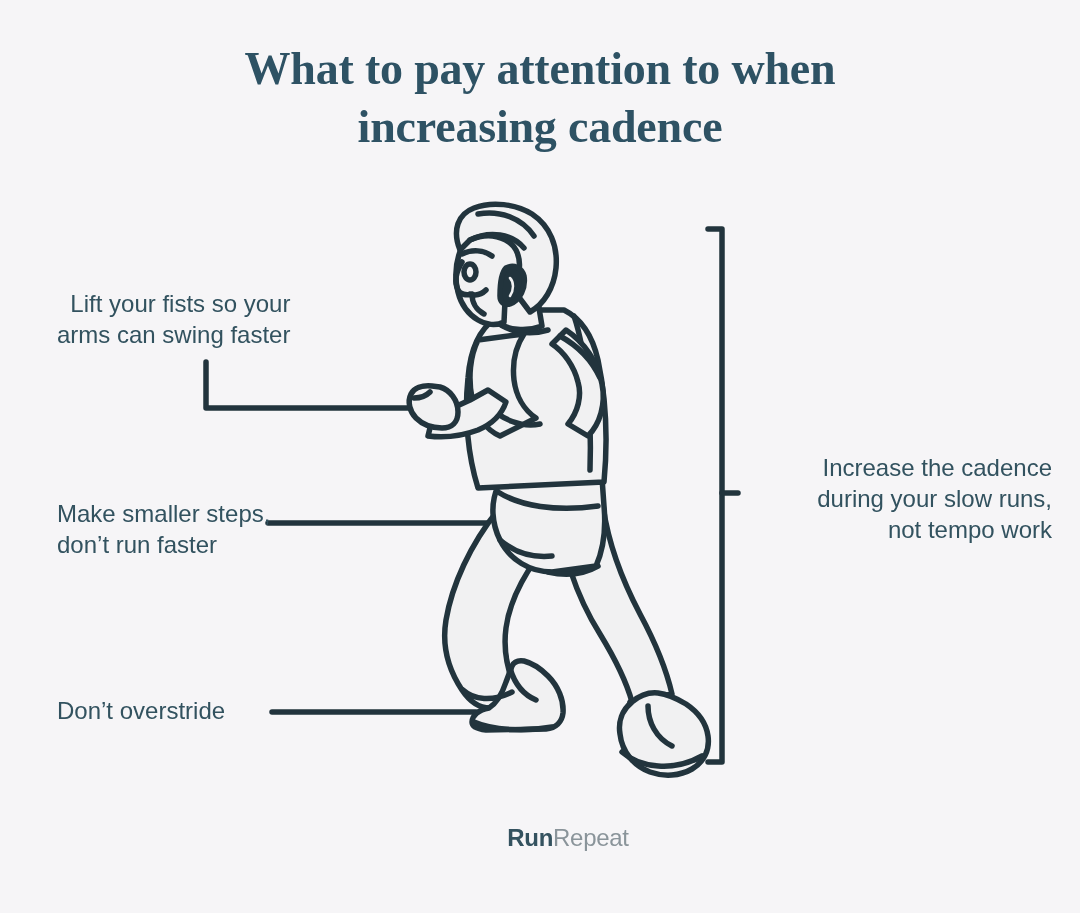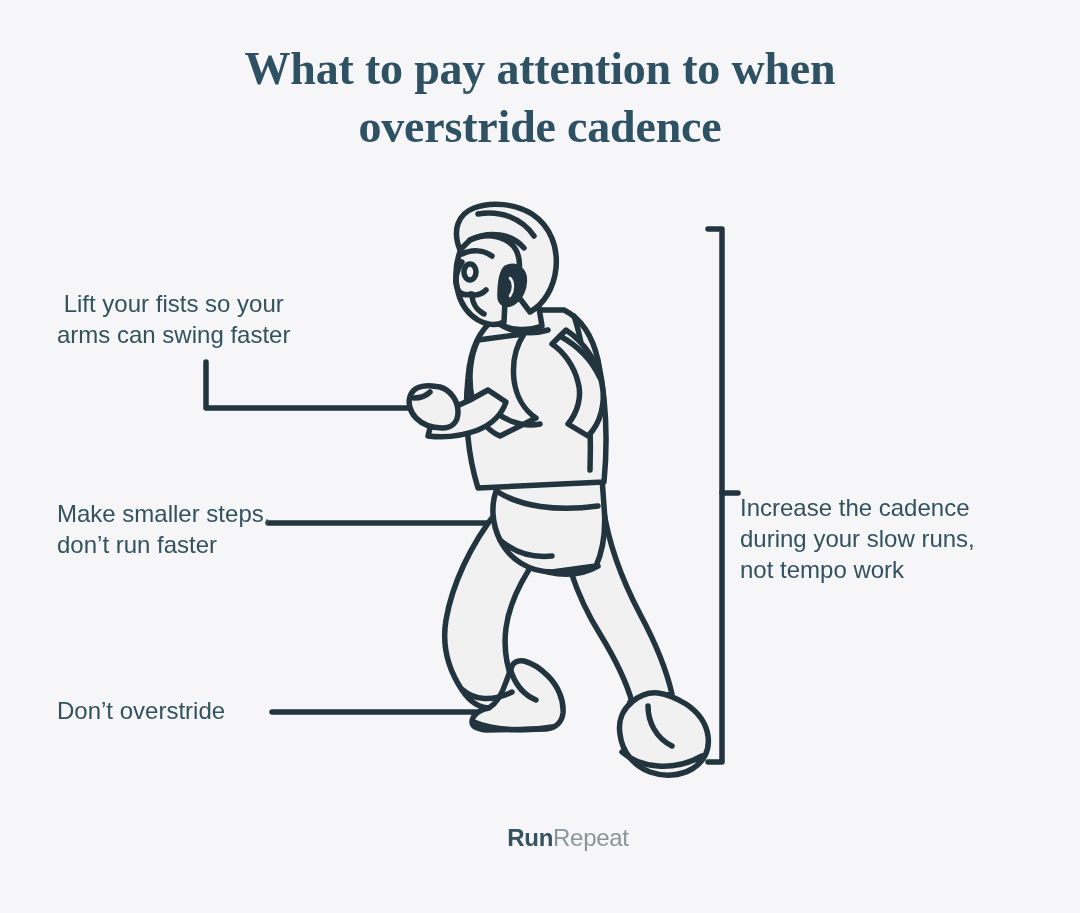--- a/index.html
+++ b/index.html
@@ -38,39 +38,38 @@
   .callout {
     position: absolute;
     color: #32525f;
     font-size: 24px;
     line-height: 31px;
     white-space: pre-line;
   }
   #callout-arms {
     left: 57px;
     top: 288px;
-    text-align: center;
+    text-align: right;
   }
   #callout-steps {
     left: 57px;
     top: 480px;
     text-align: left;
     margin-top: 18px;
   }
   #callout-overstride {
     left: 57px;
     top: 695px;
     text-align: center;
   }
   #callout-slowruns {
     left: 740px;
     top: 452px;
     width: 312px;
-    text-align: left;
-    margin-top: 40px;
+    text-align: right;
   }
   #art {
     position: absolute;
     left: 0;
     top: 0;
   }
   .footer-logo {
     position: absolute;
     left: 0;
     top: 824px;
@@ -89,21 +88,21 @@
     color: #8a949a;
   }
 </style>
 </head>
 <body>
 
 <div id="infographic">
 
   <div class="title">
     <span class="line">What to pay attention to when</span>
-    <span class="line">overstride cadence</span>
+    <span class="line">increasing cadence</span>
   </div>
 
   <svg id="art" width="1080" height="913" viewBox="0 0 1080 913" aria-hidden="true">
     <g fill="none" stroke="#22343d" stroke-width="5.5" stroke-linecap="round" stroke-linejoin="round">
 
       <g>
         <path d="M206,362 L206,408 L412,408"></path>
       </g>
       <g>
         <path d="M268,523 L492,523"></path>

